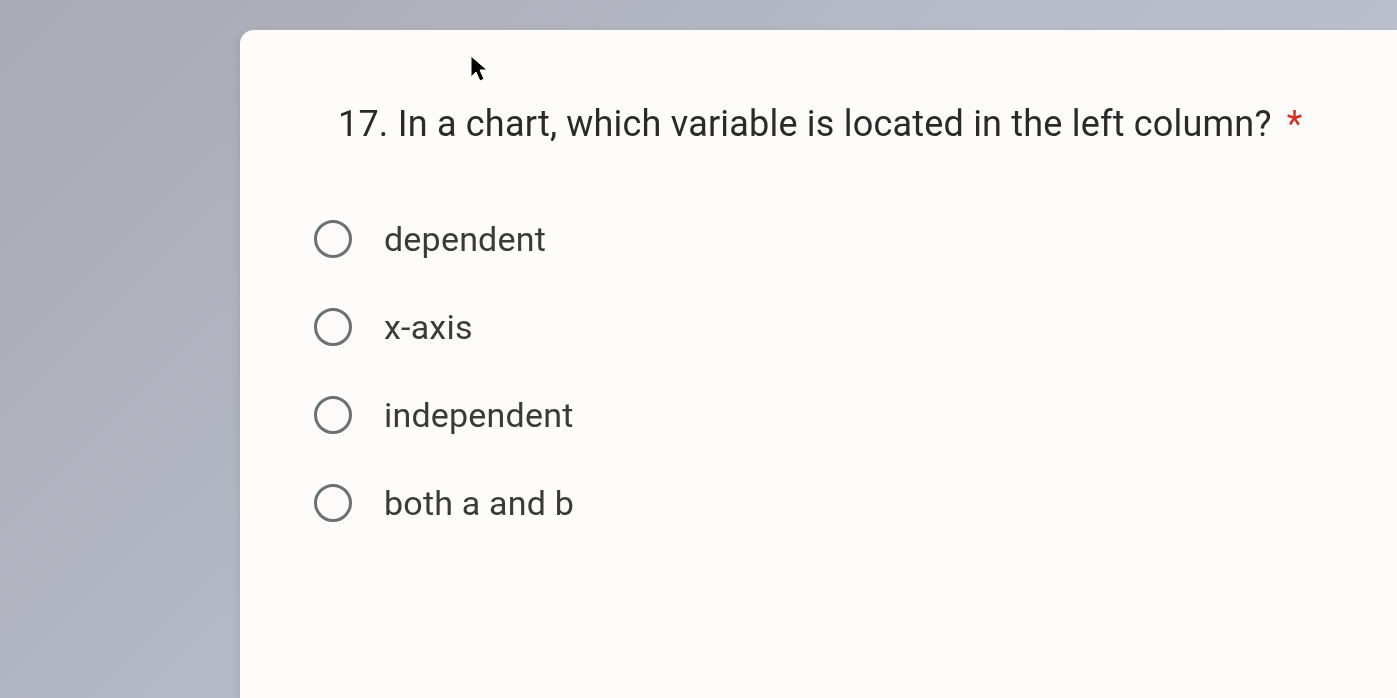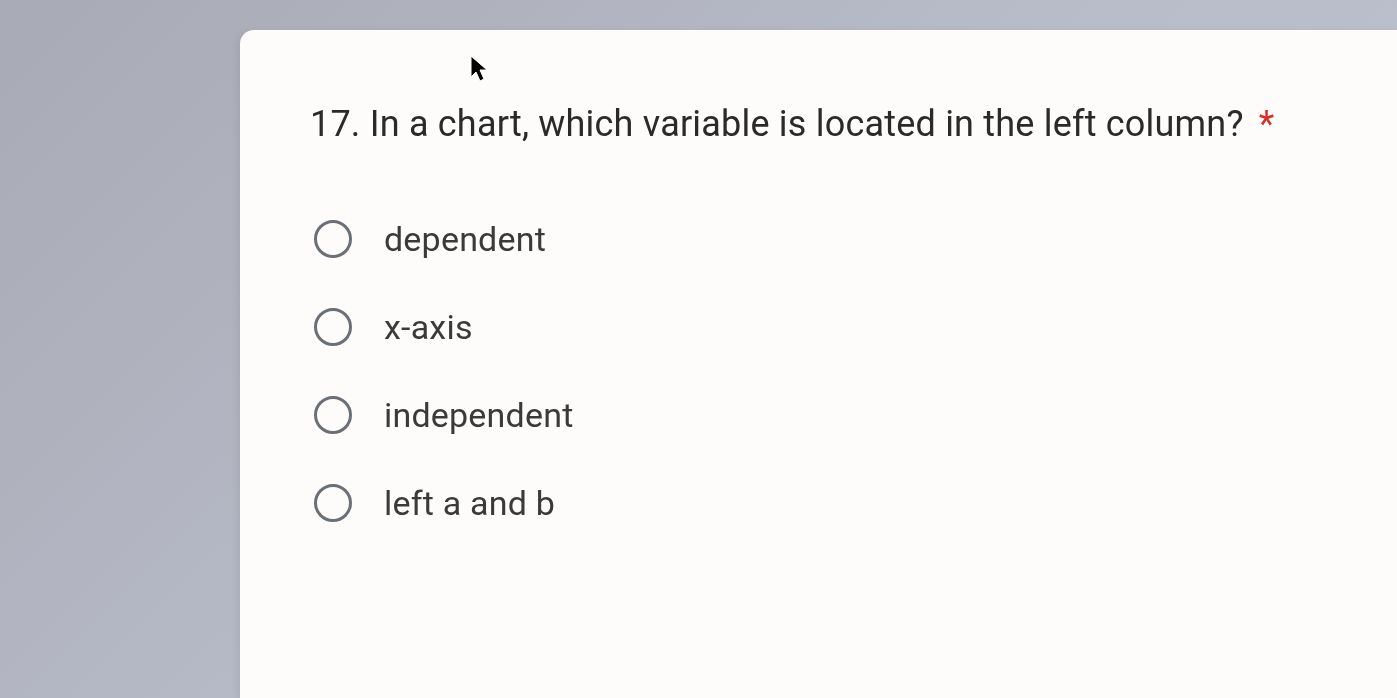--- a/index.html
+++ b/index.html
@@ -25,20 +25,21 @@
       border-radius: 14px 0 0 0;
       padding: 70px 60px 40px 70px;
       box-shadow: -2px 2px 8px rgba(0,0,0,0.08);
     }
     .question-text {
       font-size: 36px;
       color: #2a2a2a;
       letter-spacing: 0.2px;
       margin-bottom: 70px;
       line-height: 1.35;
+      margin-left: 28px;
     }
     .required-mark {
       color: #d93025;
       margin-left: 6px;
     }
     .options {
       display: flex;
       flex-direction: column;
       gap: 48px;
       padding-left: 4px;
@@ -87,20 +88,20 @@
     <div class="option">
       <span class="radio-circle"></span>
       <span class="option-label">x-axis</span>
     </div>
     <div class="option">
       <span class="radio-circle"></span>
       <span class="option-label">independent</span>
     </div>
     <div class="option">
       <span class="radio-circle"></span>
-      <span class="option-label">left a and b</span>
+      <span class="option-label">both a and b</span>
     </div>
   </div>
 </div>
 
 <svg class="cursor" width="22" height="28" viewBox="0 0 22 28">
   <path d="M1 1 L1 22 L6 17 L10 26 L14 24 L10 15 L17 15 Z" fill="#000" stroke="#fff" stroke-width="1"></path>
 </svg>
 
 </body></html>

